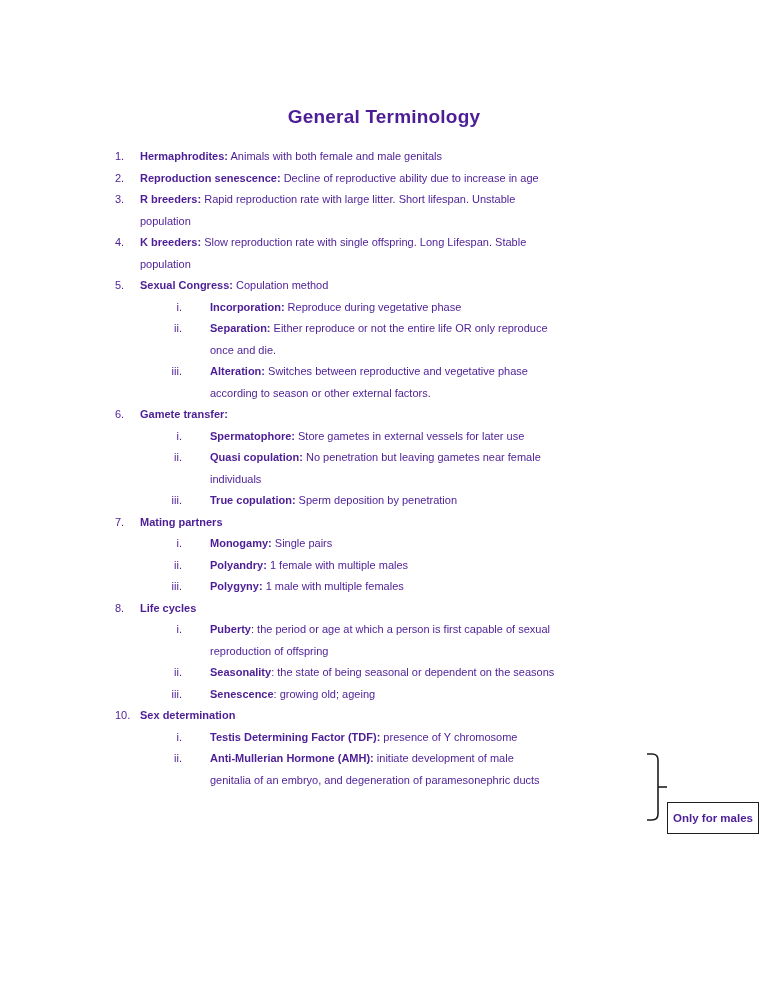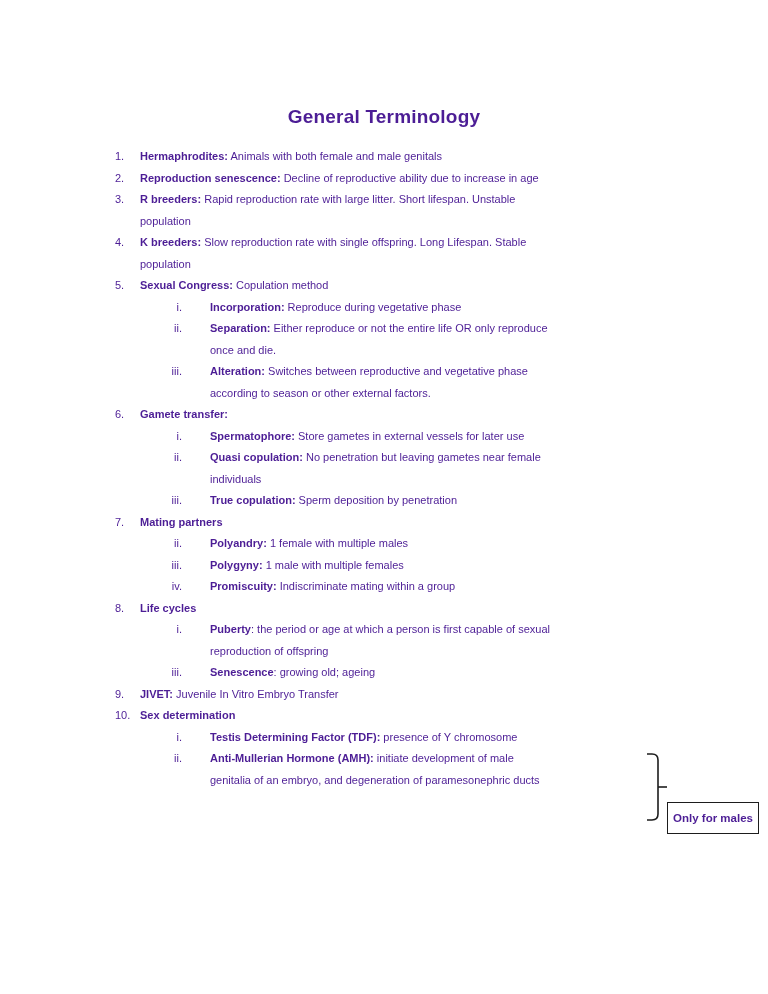--- a/index.html
+++ b/index.html
@@ -99,30 +99,30 @@
     <div class="row sub"><span class="roman">iii.</span><span class="term">Alteration:</span><span> Switches between reproductive and vegetative phase</span></div>
     <div class="row cont-sub">according to season or other external factors.</div>
 
     <div class="row main"><span class="num">6.</span><span class="term">Gamete transfer:</span><span></span></div>
     <div class="row sub"><span class="roman">i.</span><span class="term">Spermatophore:</span><span> Store gametes in external vessels for later use</span></div>
     <div class="row sub"><span class="roman">ii.</span><span class="term">Quasi copulation:</span><span> No penetration but leaving gametes near female</span></div>
     <div class="row cont-sub">individuals</div>
     <div class="row sub"><span class="roman">iii.</span><span class="term">True copulation:</span><span> Sperm deposition by penetration</span></div>
 
     <div class="row main"><span class="num">7.</span><span class="term">Mating partners</span><span></span></div>
+    <div class="row sub"><span class="roman">i.</span><span class="term">Monogamy:</span><span> Single pairs</span></div>
     <div class="row sub"><span class="roman">ii.</span><span class="term">Polyandry:</span><span> 1 female with multiple males</span></div>
     <div class="row sub"><span class="roman">iii.</span><span class="term">Polygyny:</span><span> 1 male with multiple females</span></div>
-    <div class="row sub"><span class="roman">iv.</span><span class="term">Promiscuity:</span><span> Indiscriminate mating within a group</span></div>
 
     <div class="row main"><span class="num">8.</span><span class="term">Life cycles</span><span></span></div>
     <div class="row sub"><span class="roman">i.</span><span class="term">Puberty</span><span>: the period or age at which a person is first capable of sexual</span></div>
     <div class="row cont-sub">reproduction of offspring</div>
+    <div class="row sub"><span class="roman">ii.</span><span class="term">Seasonality</span><span>: the state of being seasonal or dependent on the seasons</span></div>
     <div class="row sub"><span class="roman">iii.</span><span class="term">Senescence</span><span>: growing old; ageing</span></div>
 
-    <div class="row main"><span class="num">9.</span><span class="term">JIVET:</span><span> Juvenile In Vitro Embryo Transfer</span></div>
 
     <div class="row main"><span class="num">10.</span><span class="term">Sex determination</span><span></span></div>
     <div class="row sub"><span class="roman">i.</span><span class="term">Testis Determining Factor (TDF):</span><span> presence of Y chromosome</span></div>
     <div class="row sub"><span class="roman">ii.</span><span class="term">Anti-Mullerian Hormone (AMH):</span><span> initiate development of male</span></div>
     <div class="row cont-sub">genitalia of an embryo, and degeneration of paramesonephric ducts</div>
 
   </div>
 
   <svg class="bracket" viewBox="0 0 22 70" fill="none">
     <path d="M1,2 H6 Q12,2 12,8 V62 Q12,68 6,68 H1" stroke="#1d1d1d" stroke-width="1.6" fill="none"></path>

